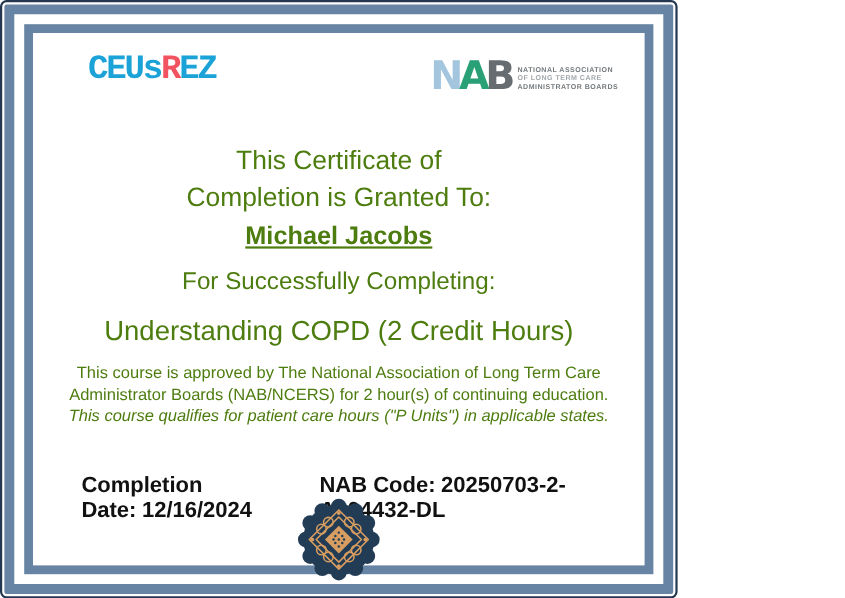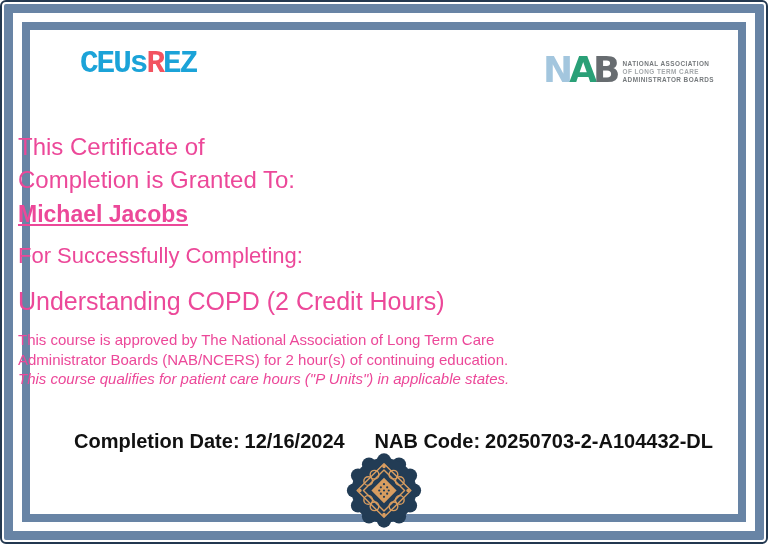--- a/index.html
+++ b/index.html
@@ -1,21 +1,21 @@
 <!DOCTYPE html>
 <html><head>
 <meta charset="utf-8">
 <style>
   * { margin: 0; padding: 0; box-sizing: border-box; }
   html, body { background: #ffffff; }
   body { font-family: "Liberation Sans", "DejaVu Sans", sans-serif; }
 
   .certificate {
     position: relative;
-    width: 768px;
+    width: 616px;
     height: 544px;
     background: #ffffff;
     border: 2px solid #233850;
     border-radius: 6px;
     overflow: hidden;
   }
   .outer-frame {
     position: absolute;
     left: 2px; top: 2px; right: 2px; bottom: 2px;
     border: 9px solid #6884a5;
@@ -64,21 +64,21 @@
     font-weight: bold;
     letter-spacing: 0.45px;
     line-height: 8px;
     text-transform: uppercase;
     padding-top: 4px;
   }
   .nab-org-dark  { color: #75797c; }
   .nab-org-light { color: #a4a8ab; }
 
   
-  .center-text { position: absolute; left: 0; right: 0; color: #ec4899; margin-left: 16px; }
+  .center-text { position: absolute; left: 0; right: 0; text-align: center; color: #4d7c0f; }
   .title        { top: 128px; font-size: 24px; line-height: 33px; }
   .recipient    { top: 199px; font-size: 23px; font-weight: bold; text-decoration: underline; }
   .subtitle     { top: 241px; font-size: 22px; }
   .course       { top: 285px; font-size: 25px; font-weight: normal; }
   .approval     { top: 328px; font-size: 15px; line-height: 19.5px; }
   .approval .italic-line { font-style: italic; }
 
   
   .footer-row {
     position: absolute;

